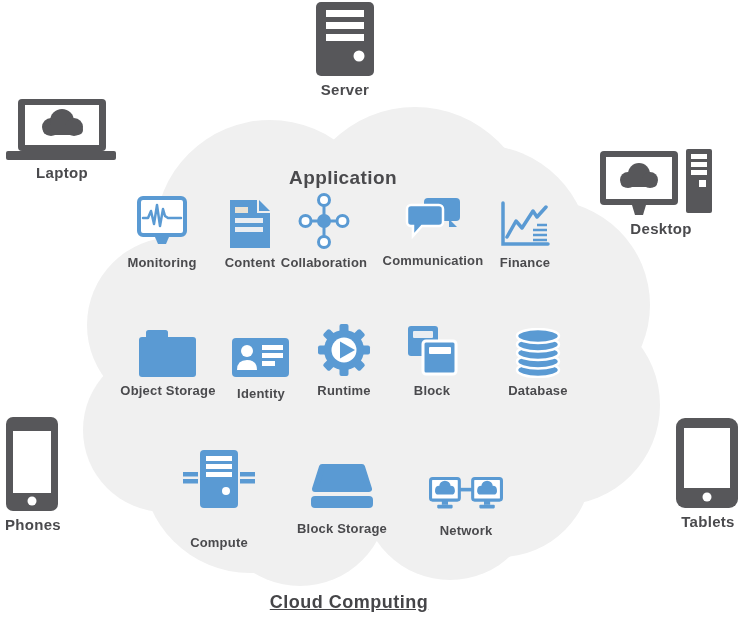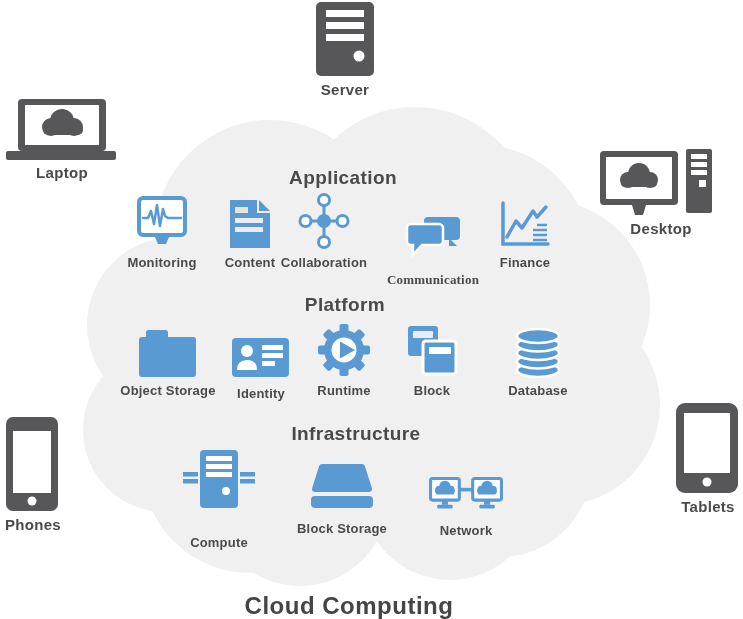--- a/index.html
+++ b/index.html
@@ -21,21 +21,21 @@
   .icon-box { display:flex; align-items:flex-end; justify-content:center; width:100%; }
   .row-app .icon-box { height:58px; }
   .row-plat .icon-box { height:56px; }
   .row-infra .icon-box { height:62px; }
   .item-label {
     font-size:13px; font-weight:bold; color:#4a4a4d; letter-spacing:.2px;
     margin-top:5px; white-space:nowrap; text-align:center;
   }
   .main-title {
     position:absolute; left:229px; top:592px; width:240px; text-align:center;
-    font-size:24px; font-weight:bold; color:#454548; letter-spacing:.5px;
+    font-size:18px; font-weight:bold; color:#454548; letter-spacing:.5px;text-decoration:underline;
   }
 </style>
 </head>
 <body>
 
 <div id="stage">
 
   <svg class="cloud-bg" viewBox="0 0 743 619">
     <g fill="#f0f0f0">
       <circle cx="270" cy="235" r="115"></circle>
@@ -101,32 +101,30 @@
 
   <div class="device" style="left:4px; top:417px; width:58px;">
     <svg width="54" height="96" viewBox="0 0 54 96">
       <rect x="0" y="0" width="52" height="94" rx="7" fill="#57575a"></rect>
       <rect x="7" y="14" width="38" height="62" fill="#fff"></rect>
       <circle cx="26" cy="84" r="4.5" fill="#fff"></circle>
     </svg>
     <div class="device-label">Phones</div>
   </div>
 
-  <div class="device" style="left:676px; top:403px; width:64px;">
+  <div class="device" style="left:676px; top:418px; width:64px;">
     <svg width="64" height="92" viewBox="0 0 64 92">
       <rect x="0" y="0" width="62" height="90" rx="9" fill="#57575a"></rect>
       <rect x="8" y="10" width="46" height="60" fill="#fff"></rect>
       <circle cx="31" cy="79" r="4.5" fill="#fff"></circle>
     </svg>
     <div class="device-label">Tablets</div>
   </div>
 
   <div class="layer-heading" style="left:243px; top:155px;margin-top:12px;">Application</div>
-  <div class="layer-heading" style="left:245px; top:294px;">Platform</div>
-  <div class="layer-heading" style="left:256px; top:423px;">Infrastructure</div>
 
   <div class="item row-app" style="left:190px; top:192px;">
     <div class="icon-box">
       <svg width="44" height="52" viewBox="0 0 44 52">
         <polygon points="2,2 29,2 29,15 42,15 42,50 2,50" fill="#5a9ad3"></polygon>
         <polygon points="31,2 42,13 31,13" fill="#5a9ad3"></polygon>
         <rect x="7" y="9" width="13" height="6" fill="#e9e2d4"></rect>
         <rect x="7" y="20" width="28" height="5" fill="#e9edf2"></rect>
         <rect x="7" y="29" width="28" height="5" fill="#e9edf2"></rect>
       </svg>
@@ -153,21 +151,21 @@
         <circle cx="26" cy="8" r="5.5" fill="#fff" stroke="#5a9ad3" stroke-width="3"></circle>
         <circle cx="26" cy="50" r="5.5" fill="#fff" stroke="#5a9ad3" stroke-width="3"></circle>
         <circle cx="7.5" cy="29" r="5.5" fill="#fff" stroke="#5a9ad3" stroke-width="3"></circle>
         <circle cx="44.5" cy="29" r="5.5" fill="#fff" stroke="#5a9ad3" stroke-width="3"></circle>
         <circle cx="26" cy="29" r="7" fill="#5a9ad3"></circle>
       </svg>
     </div>
     <div class="item-label">Collaboration</div>
   </div>
 
-  <div class="item row-app" style="left:373px; top:203px;font-family:Liberation Serif, serif;">
+  <div class="item row-app" style="left:373px; top:184px;">
     <div class="icon-box" style="padding-bottom:6px;">
       <svg width="58" height="44" viewBox="0 0 58 44">
         <rect x="20" y="0" width="36" height="23" rx="4" fill="#5a9ad3"></rect>
         <polygon points="45,21 53,29 45,29" fill="#5a9ad3"></polygon>
         <path d="M7,7 h28 a4,4 0 0 1 4,4 v13 a4,4 0 0 1 -4,4 h-17 l-9,10 v-10 h-2 a4,4 0 0 1 -4,-4 v-13 a4,4 0 0 1 4,-4 z" fill="#5a9ad3" stroke="#fff" stroke-width="2.5"></path>
       </svg>
     </div>
     <div class="item-label">Communication</div>
   </div>
 

